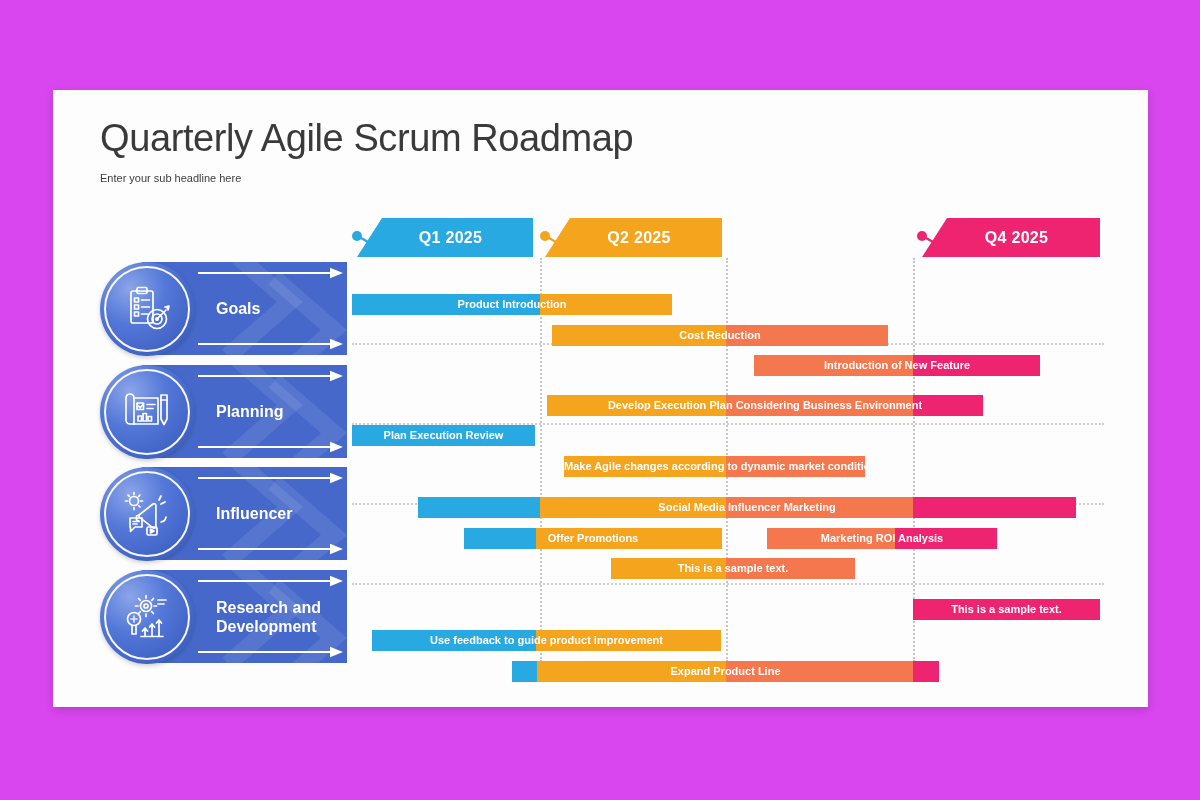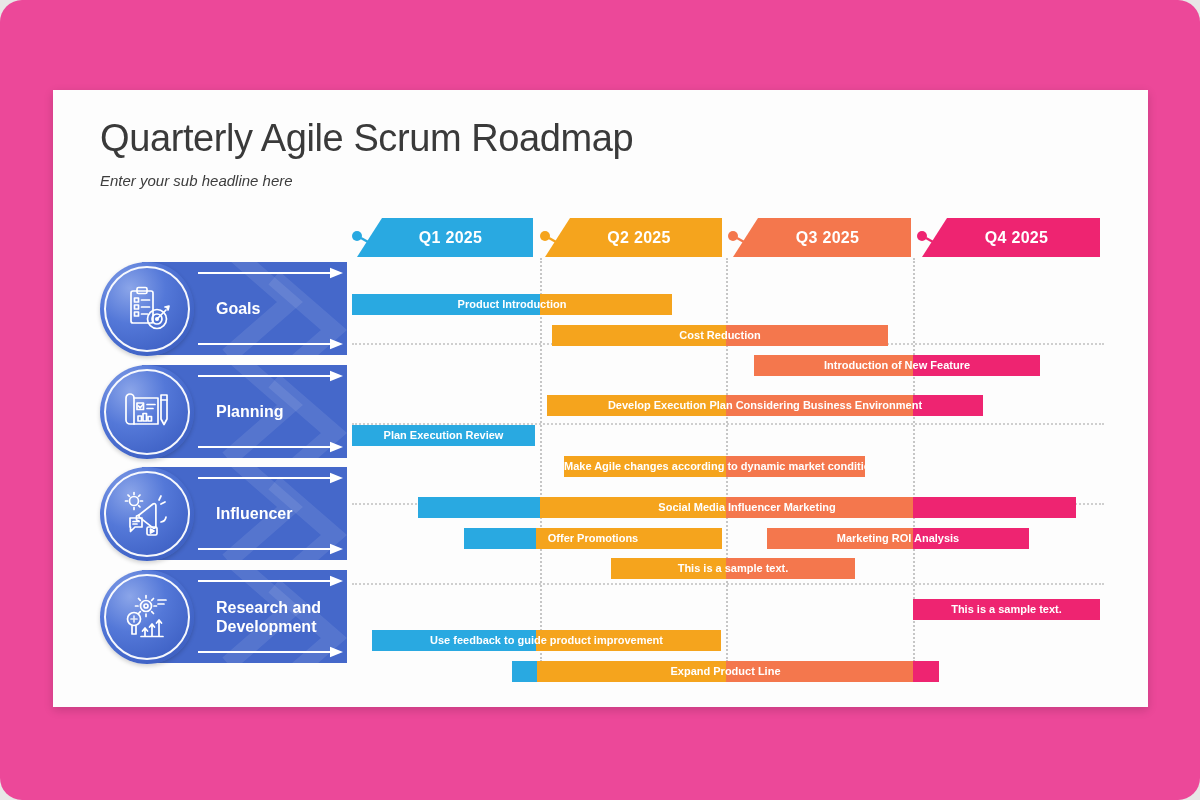--- a/index.html
+++ b/index.html
@@ -1,33 +1,33 @@
 <!DOCTYPE html>
 <html><head>
 <meta charset="utf-8">
 <style>
   html,body{margin:0;padding:0;}
   body{
     width:1200px;height:800px;overflow:hidden;
     font-family:"Liberation Sans","DejaVu Sans",sans-serif;
     background:#e8e7e7;
   }
-  .stage{position:relative;width:1200px;height:800px;background:#ec4899;border-radius:22px;}
+  .stage{position:relative;width:1200px;height:800px;background:#d946ef;}
   .slide{
     position:absolute;left:53px;top:90px;width:1095px;height:617px;
     background:#fdfdfd;box-shadow:0 3px 9px rgba(0,0,0,0.16);
   }
   .chart-layer{position:absolute;inset:0;}
   .slide-title{
     position:absolute;left:100px;top:117px;
     font-size:38px;font-weight:500;color:#3a3a3a;letter-spacing:-0.4px;
   }
   .slide-subtitle{
     position:absolute;left:100px;top:172px;
-    font-size:15px;color:#3d3d3d;font-style:italic;
+    font-size:11px;color:#3d3d3d;
   }
   
   .quarter{position:absolute;top:218px;height:39px;}
   .quarter .pin{position:absolute;left:0;top:6px;}
   .quarter .flag{
     position:absolute;left:4px;right:0;top:0;bottom:0;
     clip-path:polygon(28px 0, 100% 0, 100% 100%, 3px 100%);
     display:flex;align-items:center;justify-content:center;
   }
   .flag-label{color:#fff;font-size:16px;font-weight:700;letter-spacing:0.3px;padding-left:14px;}
@@ -157,29 +157,20 @@
       </div>
       <div class="quarter" style="left: 538px; width: 184px;">
         <svg class="pin" width="40" height="32" viewBox="0 0 40 32">
           <circle cx="7" cy="12" r="5" fill="#f5a41d"></circle>
           <line x1="11" y1="14" x2="34" y2="27" stroke="#f5a41d" stroke-width="2.4"></line>
         </svg>
         <div class="flag" style="background:#f5a41d">
           <span class="flag-label">Q2 2025</span>
         </div>
       </div>
-      <div class="quarter" style="left: 726px; width: 185px;">
-        <svg class="pin" width="40" height="32" viewBox="0 0 40 32">
-          <circle cx="7" cy="12" r="5" fill="#f4774d"></circle>
-          <line x1="11" y1="14" x2="34" y2="27" stroke="#f4774d" stroke-width="2.4"></line>
-        </svg>
-        <div class="flag" style="background:#f4774d">
-          <span class="flag-label">Q3 2025</span>
-        </div>
-      </div>
       <div class="quarter" style="left: 915px; width: 185px;">
         <svg class="pin" width="40" height="32" viewBox="0 0 40 32">
           <circle cx="7" cy="12" r="5" fill="#ee2471"></circle>
           <line x1="11" y1="14" x2="34" y2="27" stroke="#ee2471" stroke-width="2.4"></line>
         </svg>
         <div class="flag" style="background:#ee2471">
           <span class="flag-label">Q4 2025</span>
         </div>
       </div>
       <div class="banner" style="top: 262px;">
@@ -297,21 +288,21 @@
         <div class="seg" style="width: 186px; background: rgb(245, 164, 29);"></div>
         <div class="seg" style="width: 187px; background: rgb(244, 119, 77);"></div>
         <div class="seg" style="width: 163px; background: rgb(238, 36, 113);"></div>
         <span class="bar-label">Social Media Influencer Marketing</span>
       </div>
       <div class="bar" style="left: 464px; top: 504px; width: 258px;">
         <div class="seg" style="width: 72px; background: rgb(41, 169, 225);"></div>
         <div class="seg" style="width: 186px; background: rgb(245, 164, 29);"></div>
         <span class="bar-label">Offer Promotions</span>
       </div>
-      <div class="bar" style="left: 767px; top: 504px; width: 262px;">
+      <div class="bar" style="left: 767px; top: 504px; width: 230px;">
         <div class="seg" style="width: 146px; background: rgb(244, 119, 77);"></div>
         <div class="seg" style="width: 116px; background: rgb(238, 36, 113);"></div>
         <span class="bar-label">Marketing ROI Analysis</span>
       </div>
       <div class="bar" style="left: 611px; top: 534px; width: 244px;">
         <div class="seg" style="width: 115px; background: rgb(245, 164, 29);"></div>
         <div class="seg" style="width: 129px; background: rgb(244, 119, 77);"></div>
         <span class="bar-label">This is a sample text.</span>
       </div>
       <div class="bar" style="left: 913px; top: 575px; width: 187px;">

